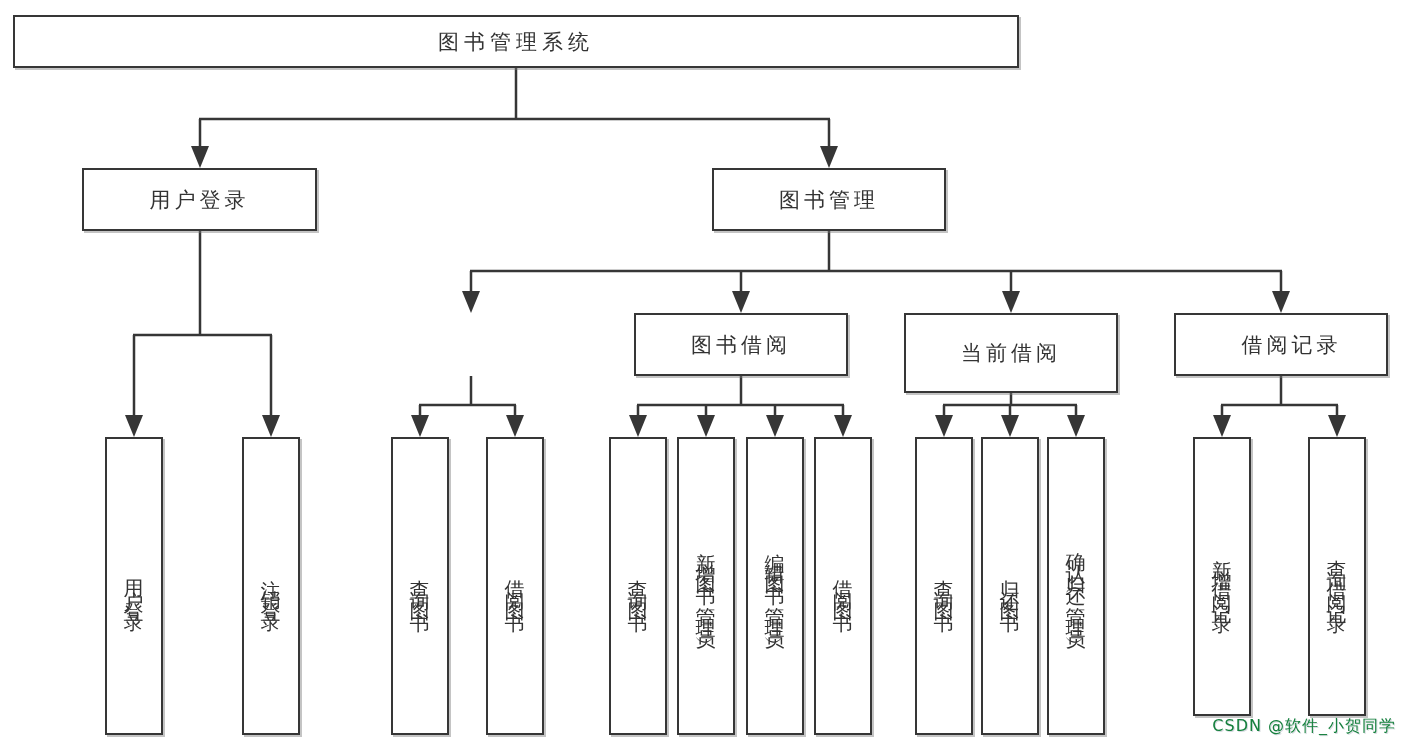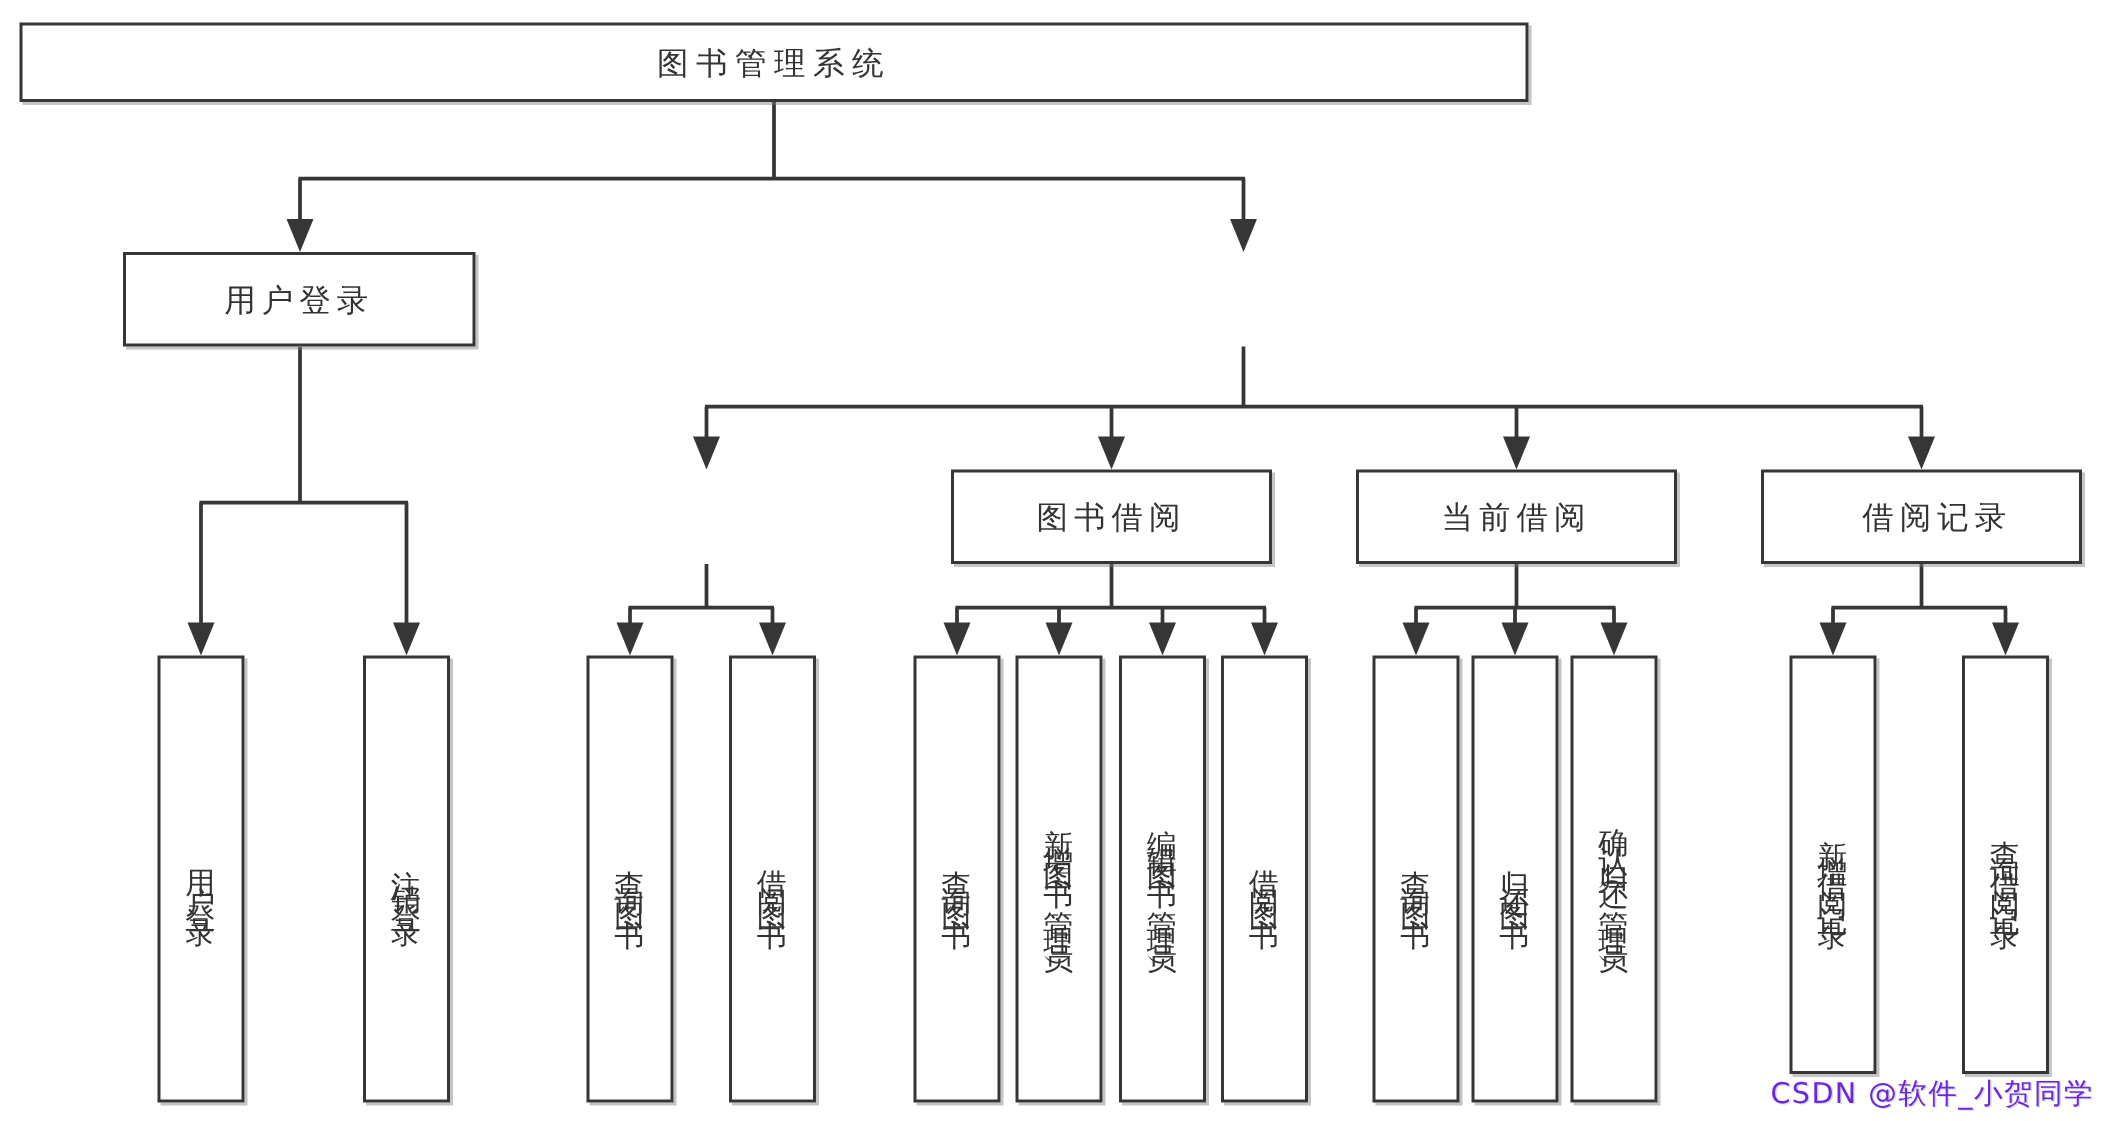--- a/index.html
+++ b/index.html
@@ -50,44 +50,44 @@
     color: #333333;
   }
   
   .root-box   { left: 13px;  top: 15px;  width: 1006px; height: 53px; }
   
   .n-user     { left: 82px;  top: 168px; width: 235px;  height: 63px; }
   .n-bookmgmt { left: 712px; top: 168px; width: 234px;  height: 63px; }
   
   .n-newbook  { left: 364px;  top: 313px; width: 214px; height: 63px; }
   .n-borrow   { left: 634px;  top: 313px; width: 214px; height: 63px; align-items: center; }
-  .n-current  { left: 904px;  top: 313px; width: 214px; height: 63px; }
+  .n-current  { left: 904px;  top: 313px; width: 214px; height: 80px; }
   .n-records  { left: 1174px; top: 313px; width: 214px; height: 63px; padding-left: 21px; }
   
   .vbox { top: 437px; width: 58px; height: 298px; }
   .lf-1  { left: 105px; }
   .lf-2  { left: 242px; }
   .lf-3  { left: 391px; }
   .lf-4  { left: 486px; }
   .lf-5  { left: 609px; }
   .lf-6  { left: 677px; }
   .lf-7  { left: 746px; }
   .lf-8  { left: 814px; }
   .lf-9  { left: 915px; }
   .lf-10 { left: 981px; }
   .lf-11 { left: 1047px; }
   .lf-12 { left: 1193px; height: 279px; }
   .lf-13 { left: 1308px; height: 279px; }
   .watermark {
     position: absolute;
     top: 716px;
     right: 9px;
-    font-size: 19px;
+    font-size: 16px;
     letter-spacing: 1px;
-    color: #6d28d9;
+    color: #15803d;
     text-shadow: 1px 1px 0 rgba(150,160,175,0.4);
     white-space: nowrap;
   }
 </style>
 </head>
 <body>
 
 <div class="stage">
 
   <svg class="connectors" viewBox="0 0 1405 747" xmlns="http://www.w3.org/2000/svg">
@@ -127,20 +127,23 @@
       <use href="#ar" transform="translate(1337,437)"></use>
     </g>
   </svg>
 
   <div class="box hbox root-box">
     <span>图书管理系统</span>
   </div>
 
   <div class="box hbox n-user">
     <span>用户登录</span>
+  </div>
+  <div class="box hbox n-bookmgmt">
+    <span>图书管理</span>
   </div>
 
   <div class="box hbox n-borrow">
     <span>图书借阅</span>
   </div>
   <div class="box hbox n-current">
     <span>当前借阅</span>
   </div>
   <div class="box hbox n-records">
     <span>借阅记录</span>

